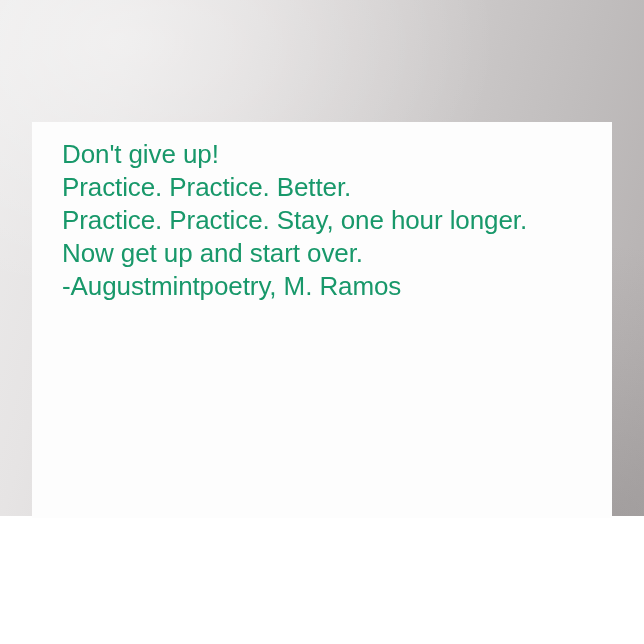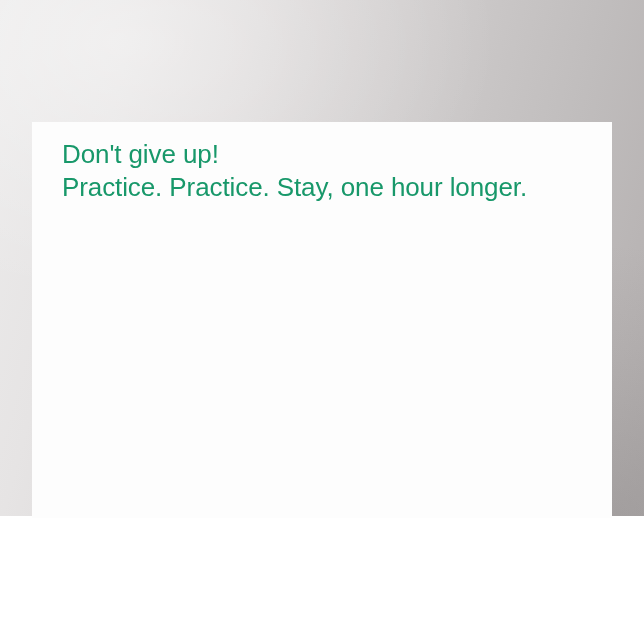--- a/index.html
+++ b/index.html
@@ -75,16 +75,19 @@
     letter-spacing: -0.1px;
   }
 </style>
 </head>
 <body>
 
 <div id="poster-scene">
   <div id="poster-sheet">
     <div id="poem-block">
       <div class="poem-line">Don't give up!</div>
+      <div class="poem-line">Practice. Practice. Better.</div>
       <div class="poem-line">Practice. Practice. Stay, one hour longer.</div>
+      <div class="poem-line">Now get up and start over.</div>
+      <div class="poem-line">-Augustmintpoetry, M. Ramos</div>
     </div>
   </div>
 </div>
 
 </body></html>

